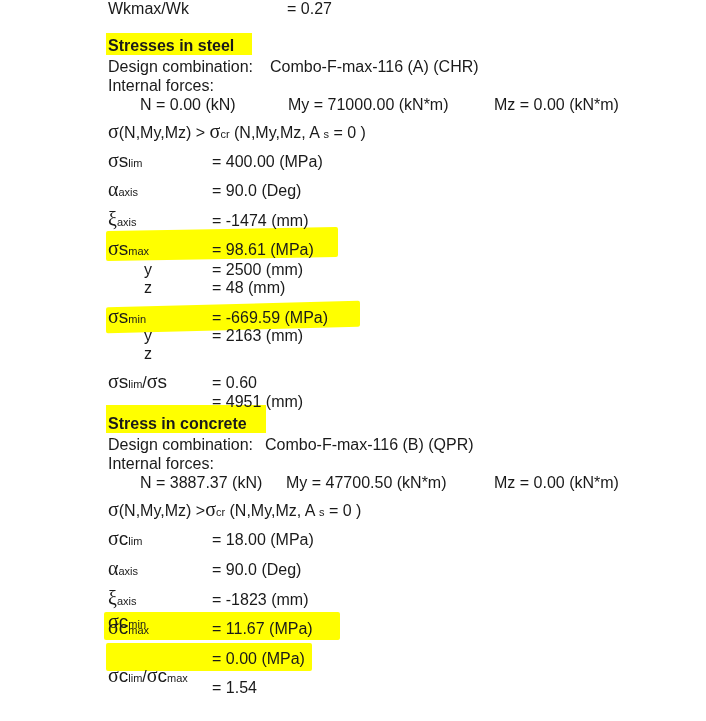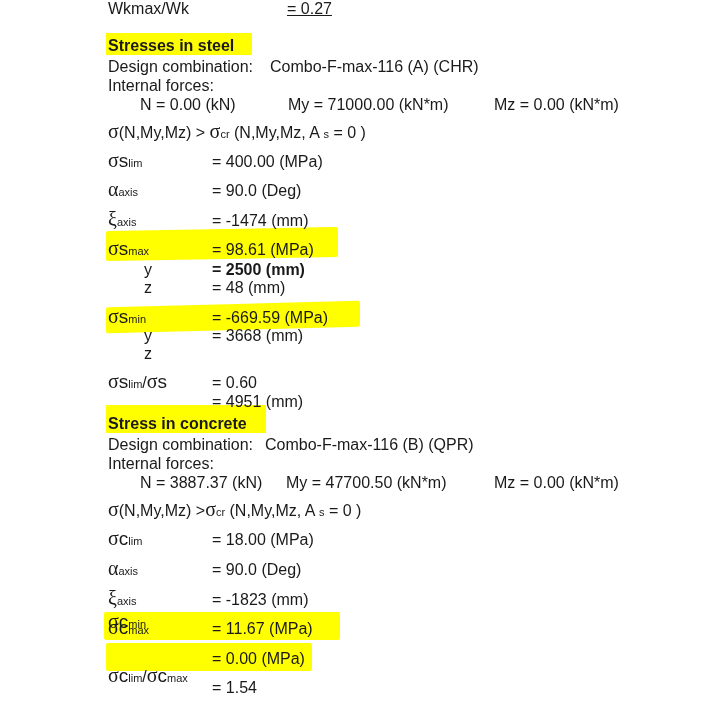--- a/index.html
+++ b/index.html
@@ -16,21 +16,21 @@
 <body>
 
 <div class="title-hl" style="left:106px;top:33px;width:146px;height:22px;"></div>
 <div class="band" style="left:106px;top:229px;width:232px;height:30px;transform:skewY(-1deg);"></div>
 <div class="band" style="left:106px;top:304px;width:254px;height:26px;transform:skewY(-1.5deg);"></div>
 <div class="title-hl" style="left:106px;top:405px;width:160px;height:28px;"></div>
 <div class="band" style="left:104px;top:612px;width:236px;height:28px;"></div>
 <div class="band" style="left:106px;top:643px;width:206px;height:28px;"></div>
 
 <div class="abs" style="left:108px;top:0px;text-align:center;">Wkmax/Wk</div>
-<div class="abs" style="left:287px;top:0px;text-decoration:underline;">= 0.27</div>
+<div class="abs" style="left:287px;top:0px;">= 0.27</div>
 
 <div class="abs bold" style="left:108px;top:37px;">Stresses in steel</div>
 <div class="abs" style="left:108px;top:58px;">Design combination:</div>
 <div class="abs" style="left:270px;top:58px;">Combo-F-max-116 (A) (CHR)</div>
 <div class="abs" style="left:108px;top:77px;">Internal forces:</div>
 <div class="abs" style="left:140px;top:96px;">N = 0.00 (kN)</div>
 <div class="abs" style="left:288px;top:96px;">My = 71000.00 (kN*m)</div>
 <div class="abs" style="left:494px;top:96px;">Mz = 0.00 (kN*m)</div>
 
 <div class="abs" style="left:108px;top:122px;">
@@ -43,29 +43,29 @@
 <div class="abs" style="left:108px;top:180px;"><span class="sym">α</span><span class="sub">axis</span></div>
 <div class="abs" style="left:212px;top:182px;">= 90.0 (Deg)</div>
 
 <div class="abs" style="left:108px;top:210px;"><span class="sym">ξ</span><span class="sub">axis</span></div>
 <div class="abs" style="left:212px;top:212px;">= -1474 (mm)</div>
 
 <div class="abs" style="left:108px;top:239px;"><span class="sym">σ</span><span style="font-size:19px">s</span><span class="sub">max</span></div>
 <div class="abs" style="left:212px;top:241px;">= 98.61 (MPa)</div>
 
 <div class="abs" style="left:144px;top:261px;">y</div>
-<div class="abs" style="left:212px;top:261px;font-weight:bold;">= 2500 (mm)</div>
+<div class="abs" style="left:212px;top:261px;">= 2500 (mm)</div>
 <div class="abs" style="left:144px;top:279px;">z</div>
 <div class="abs" style="left:212px;top:279px;">= 48 (mm)</div>
 
 <div class="abs" style="left:108px;top:307px;"><span class="sym">σ</span><span style="font-size:19px">s</span><span class="sub">min</span></div>
 <div class="abs" style="left:212px;top:309px;">= -669.59 (MPa)</div>
 
 <div class="abs" style="left:144px;top:327px;">y</div>
-<div class="abs" style="left:212px;top:327px;">= 3668 (mm)</div>
+<div class="abs" style="left:212px;top:327px;">= 2163 (mm)</div>
 <div class="abs" style="left:144px;top:345px;">z</div>
 <div class="abs" style="left:212px;top:345px;margin-top:48px;">= 4951 (mm)</div>
 
 <div class="abs" style="left:108px;top:372px;"><span class="sym">σ</span><span style="font-size:19px">s</span><span class="sub">lim</span><span>/</span><span class="sym">σ</span><span style="font-size:19px">s</span></div>
 <div class="abs" style="left:212px;top:374px;">= 0.60</div>
 
 <div class="abs bold" style="left:108px;top:415px;">Stress in concrete</div>
 <div class="abs" style="left:108px;top:436px;">Design combination:</div>
 <div class="abs" style="left:265px;top:436px;">Combo-F-max-116 (B) (QPR)</div>
 <div class="abs" style="left:108px;top:455px;">Internal forces:</div>

